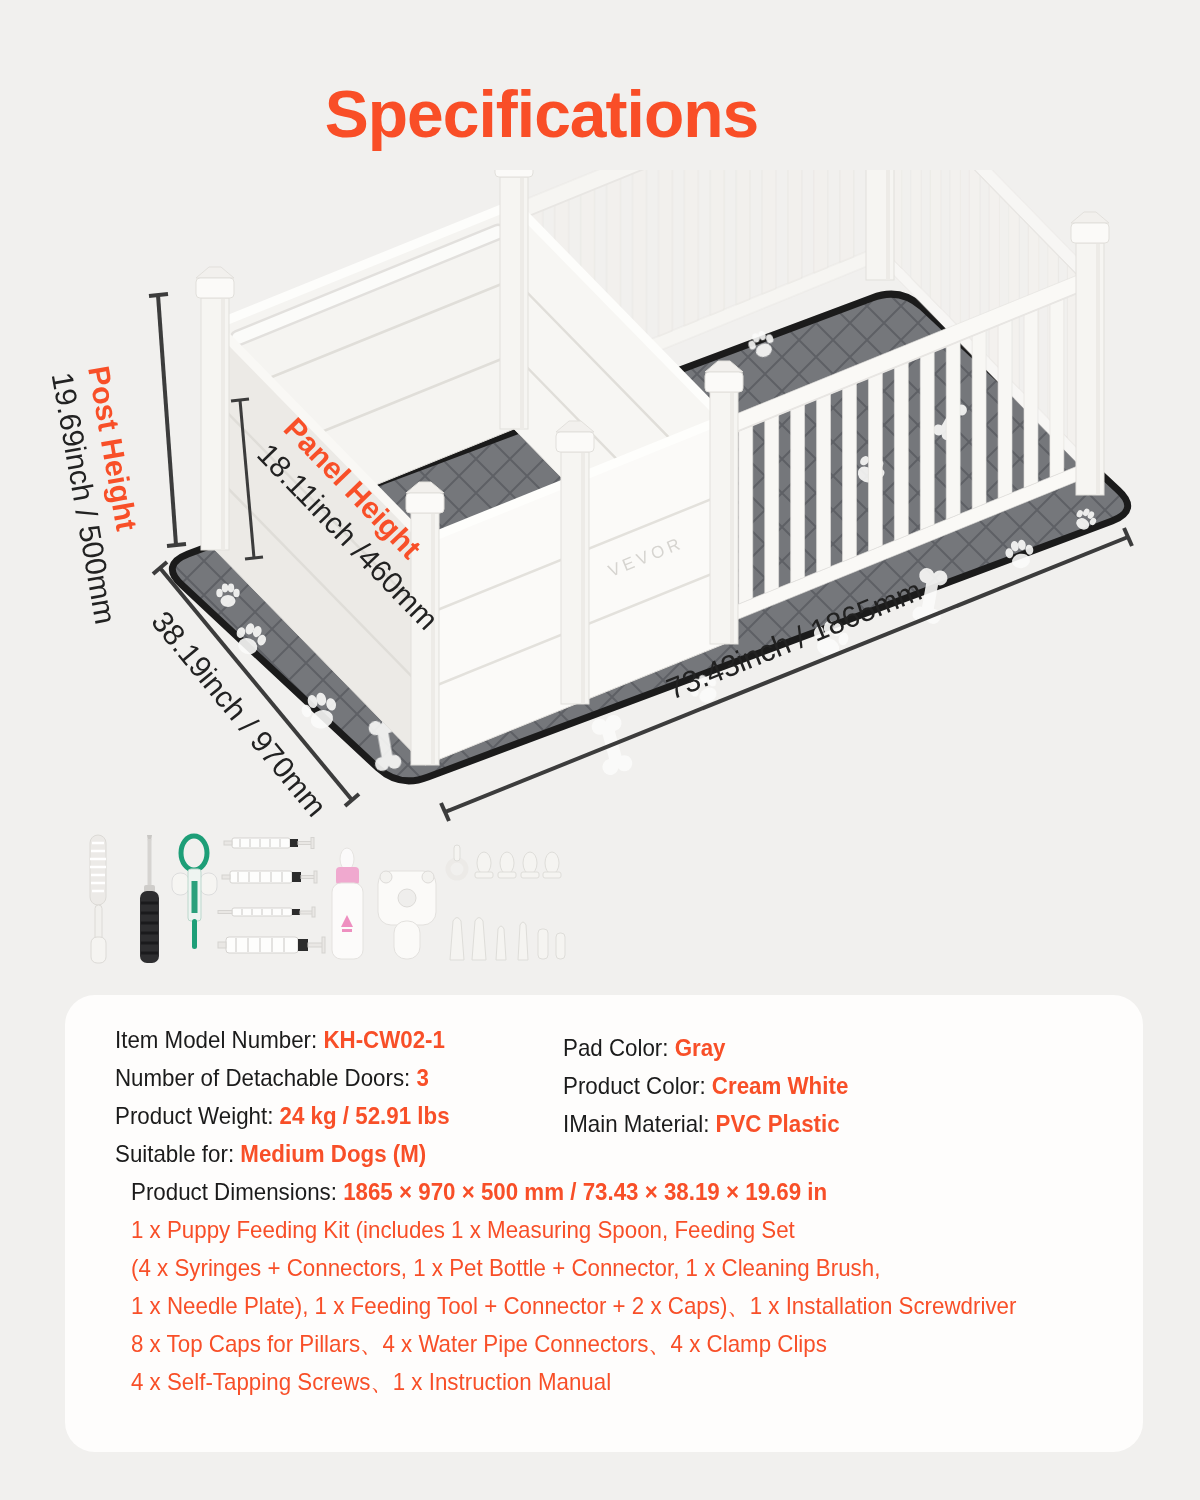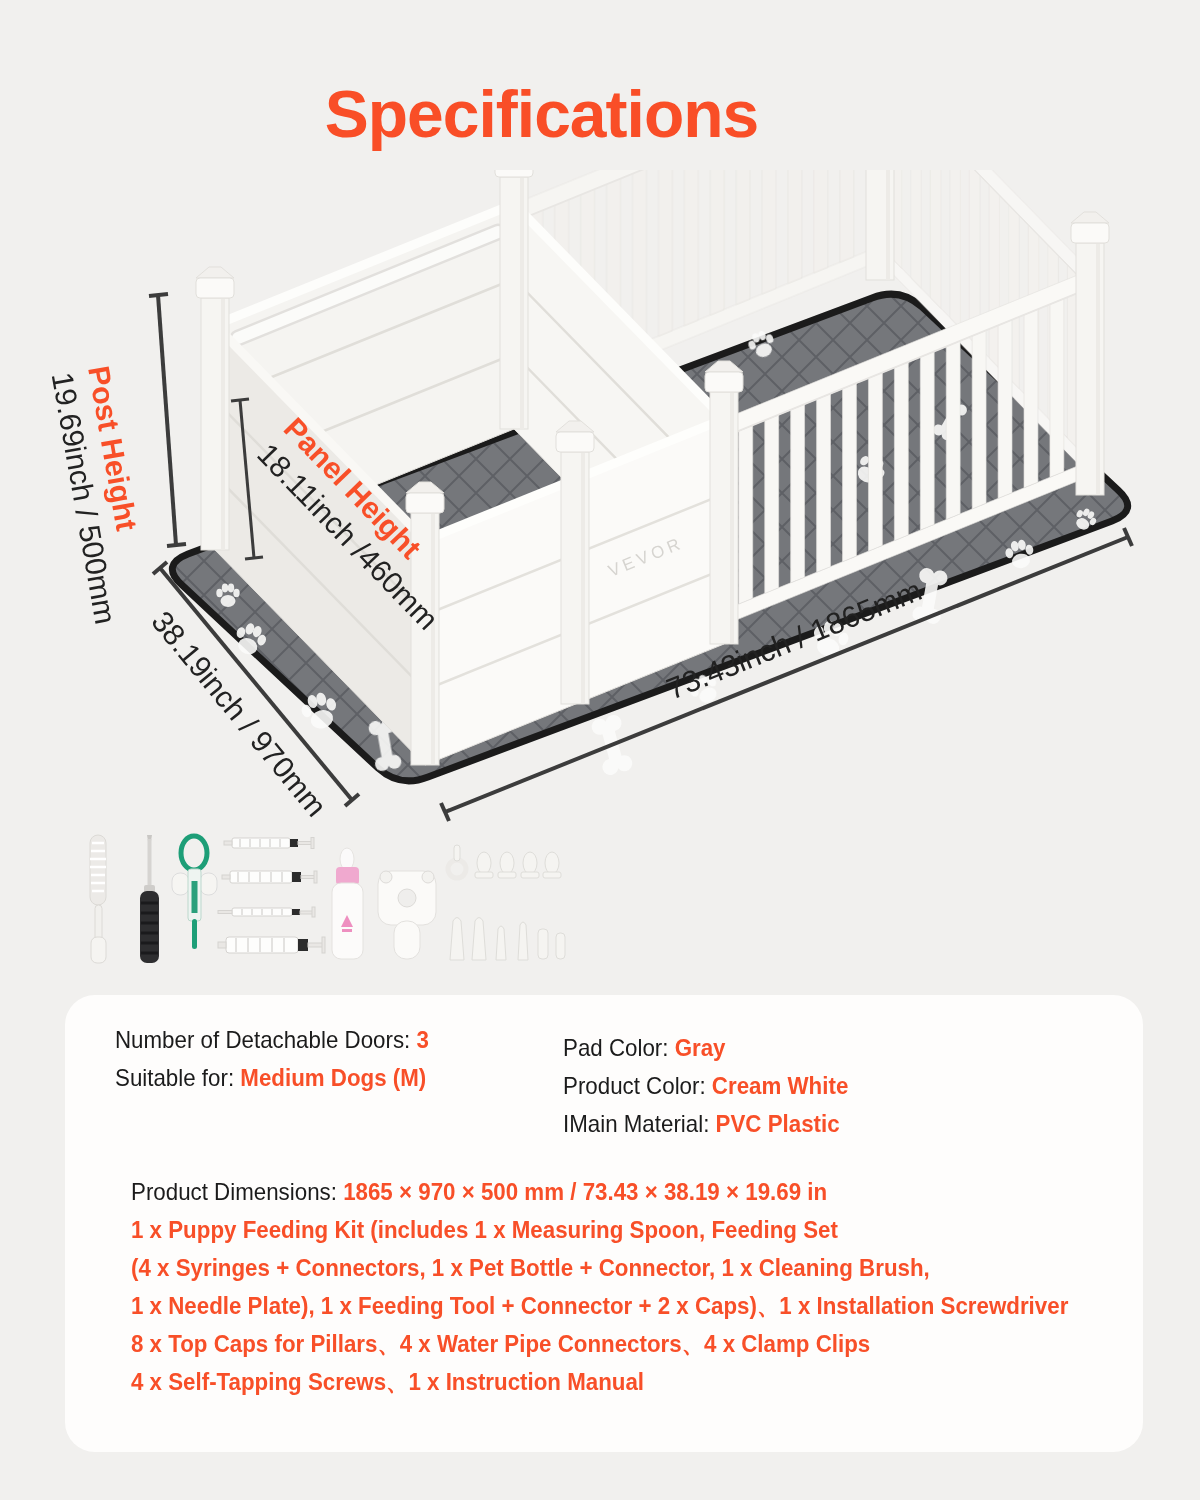--- a/index.html
+++ b/index.html
@@ -19,21 +19,21 @@
     position:absolute;left:65px;top:995px;width:1078px;height:457px;
     background:#fefdfc;border-radius:30px;
   }
   .col{position:absolute;}
   .col-left{left:50px;top:26px;}
   .col-right{left:498px;top:34px;}
   .full{left:66px;top:178px;}
   .line{height:38px;line-height:38px;font-size:24px;white-space:nowrap;}
   .sc{display:inline-block;transform:scaleX(.93);transform-origin:0 50%;white-space:nowrap;}
   .v{color:#f84f28;font-weight:700;}
-  .orangeline{color:#f84f28;font-weight:700;}
+  .orangeline{color:#f84f28;font-weight:400;}
   text{font-family:"Liberation Sans", sans-serif;}
 </style>
 </head>
 <body>
 
 <div class="title">Specifications</div>
 
 <svg id="scene" viewBox="0 170 1200 660">
   <defs>
     <pattern id="quilt" width="34" height="34" patternUnits="userSpaceOnUse">
@@ -316,21 +316,23 @@
     <path d="M412,135 L415,96 Q419,89 423,96 L426,135 Z"></path>
     <path d="M436,135 L438,104 Q441,98 444,104 L446,135 Z"></path>
     <path d="M458,135 L460,100 Q463,94 466,100 L468,135 Z"></path>
     <rect x="478" y="104" width="10" height="30" rx="4"></rect>
     <rect x="496" y="108" width="9" height="26" rx="4"></rect>
   </g>
 </svg>
 
 <div class="card">
   <div class="col col-left">
+    <div class="line"><span class="sc"><span>Item Model Number: </span><span class="v">KH-CW02-1</span></span></div>
     <div class="line"><span class="sc"><span>Number of Detachable Doors: </span><span class="v">3</span></span></div>
+    <div class="line"><span class="sc"><span>Product Weight: </span><span class="v">24 kg / 52.91 lbs</span></span></div>
     <div class="line"><span class="sc"><span>Suitable for: </span><span class="v">Medium Dogs (M)</span></span></div>
   </div>
   <div class="col col-right">
     <div class="line"><span class="sc"><span>Pad Color: </span><span class="v">Gray</span></span></div>
     <div class="line"><span class="sc"><span>Product Color: </span><span class="v">Cream White</span></span></div>
     <div class="line"><span class="sc"><span>IMain Material: </span><span class="v">PVC Plastic</span></span></div>
   </div>
   <div class="col full">
     <div class="line"><span class="sc"><span>Product Dimensions: </span><span class="v">1865 × 970 × 500 mm / 73.43 × 38.19 × 19.69 in</span></span></div>
     <div class="line orangeline"><span class="sc">1 x Puppy Feeding Kit (includes 1 x Measuring Spoon, Feeding Set</span></div>

